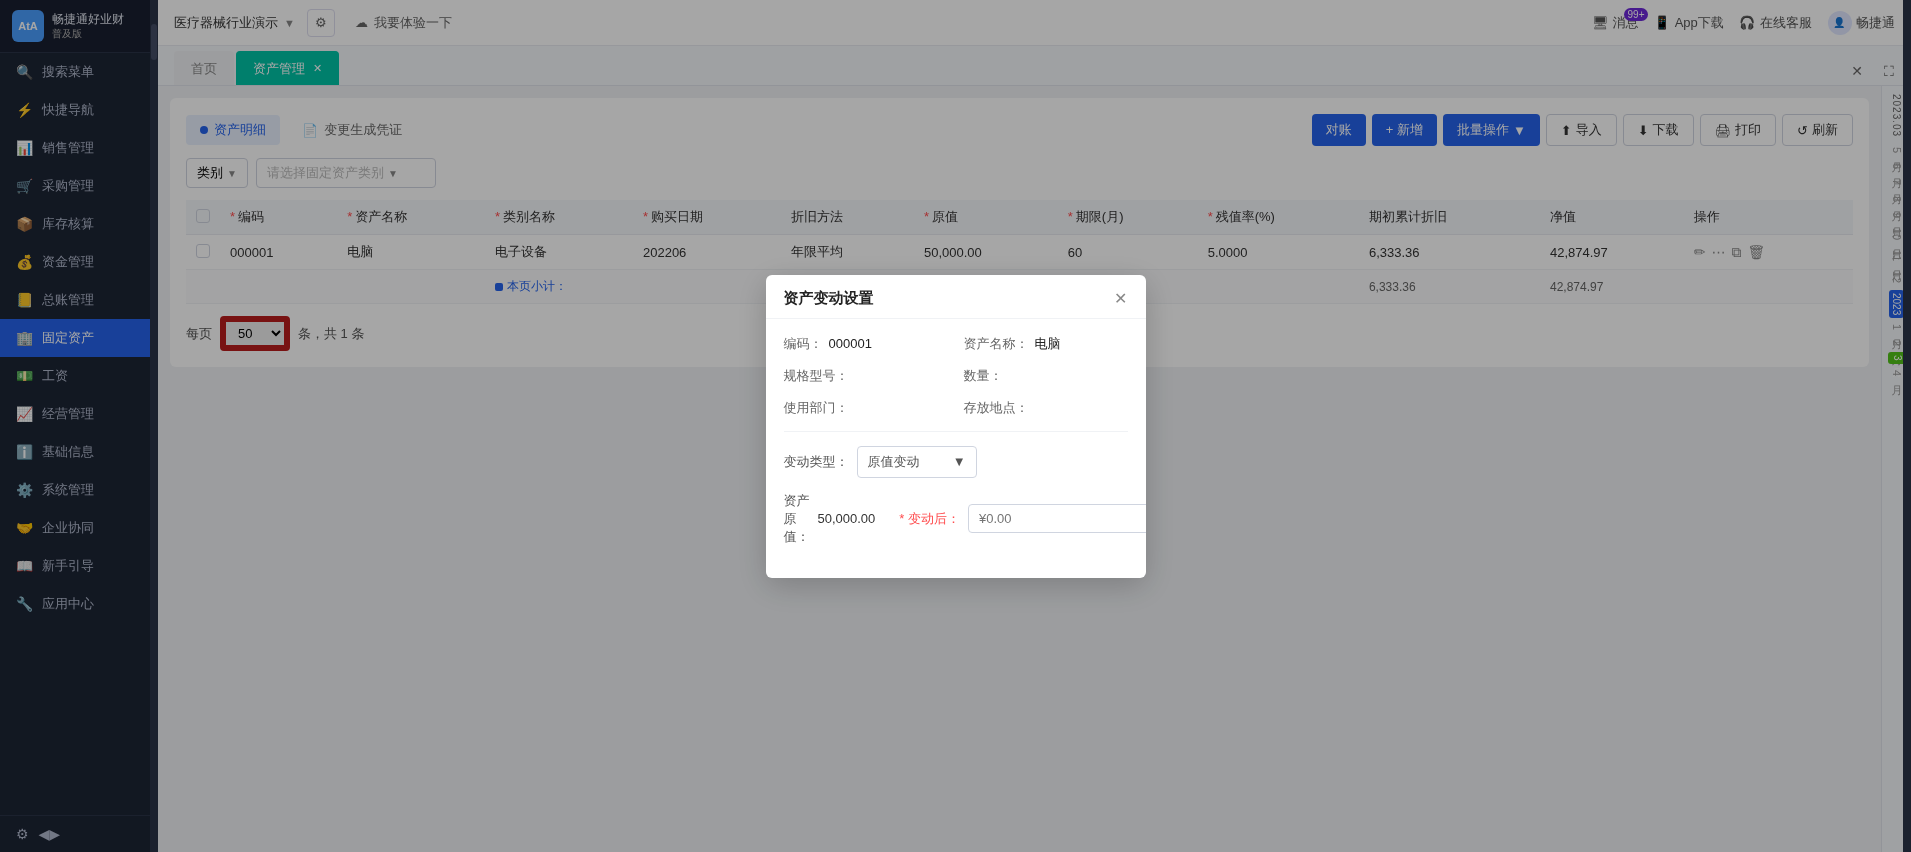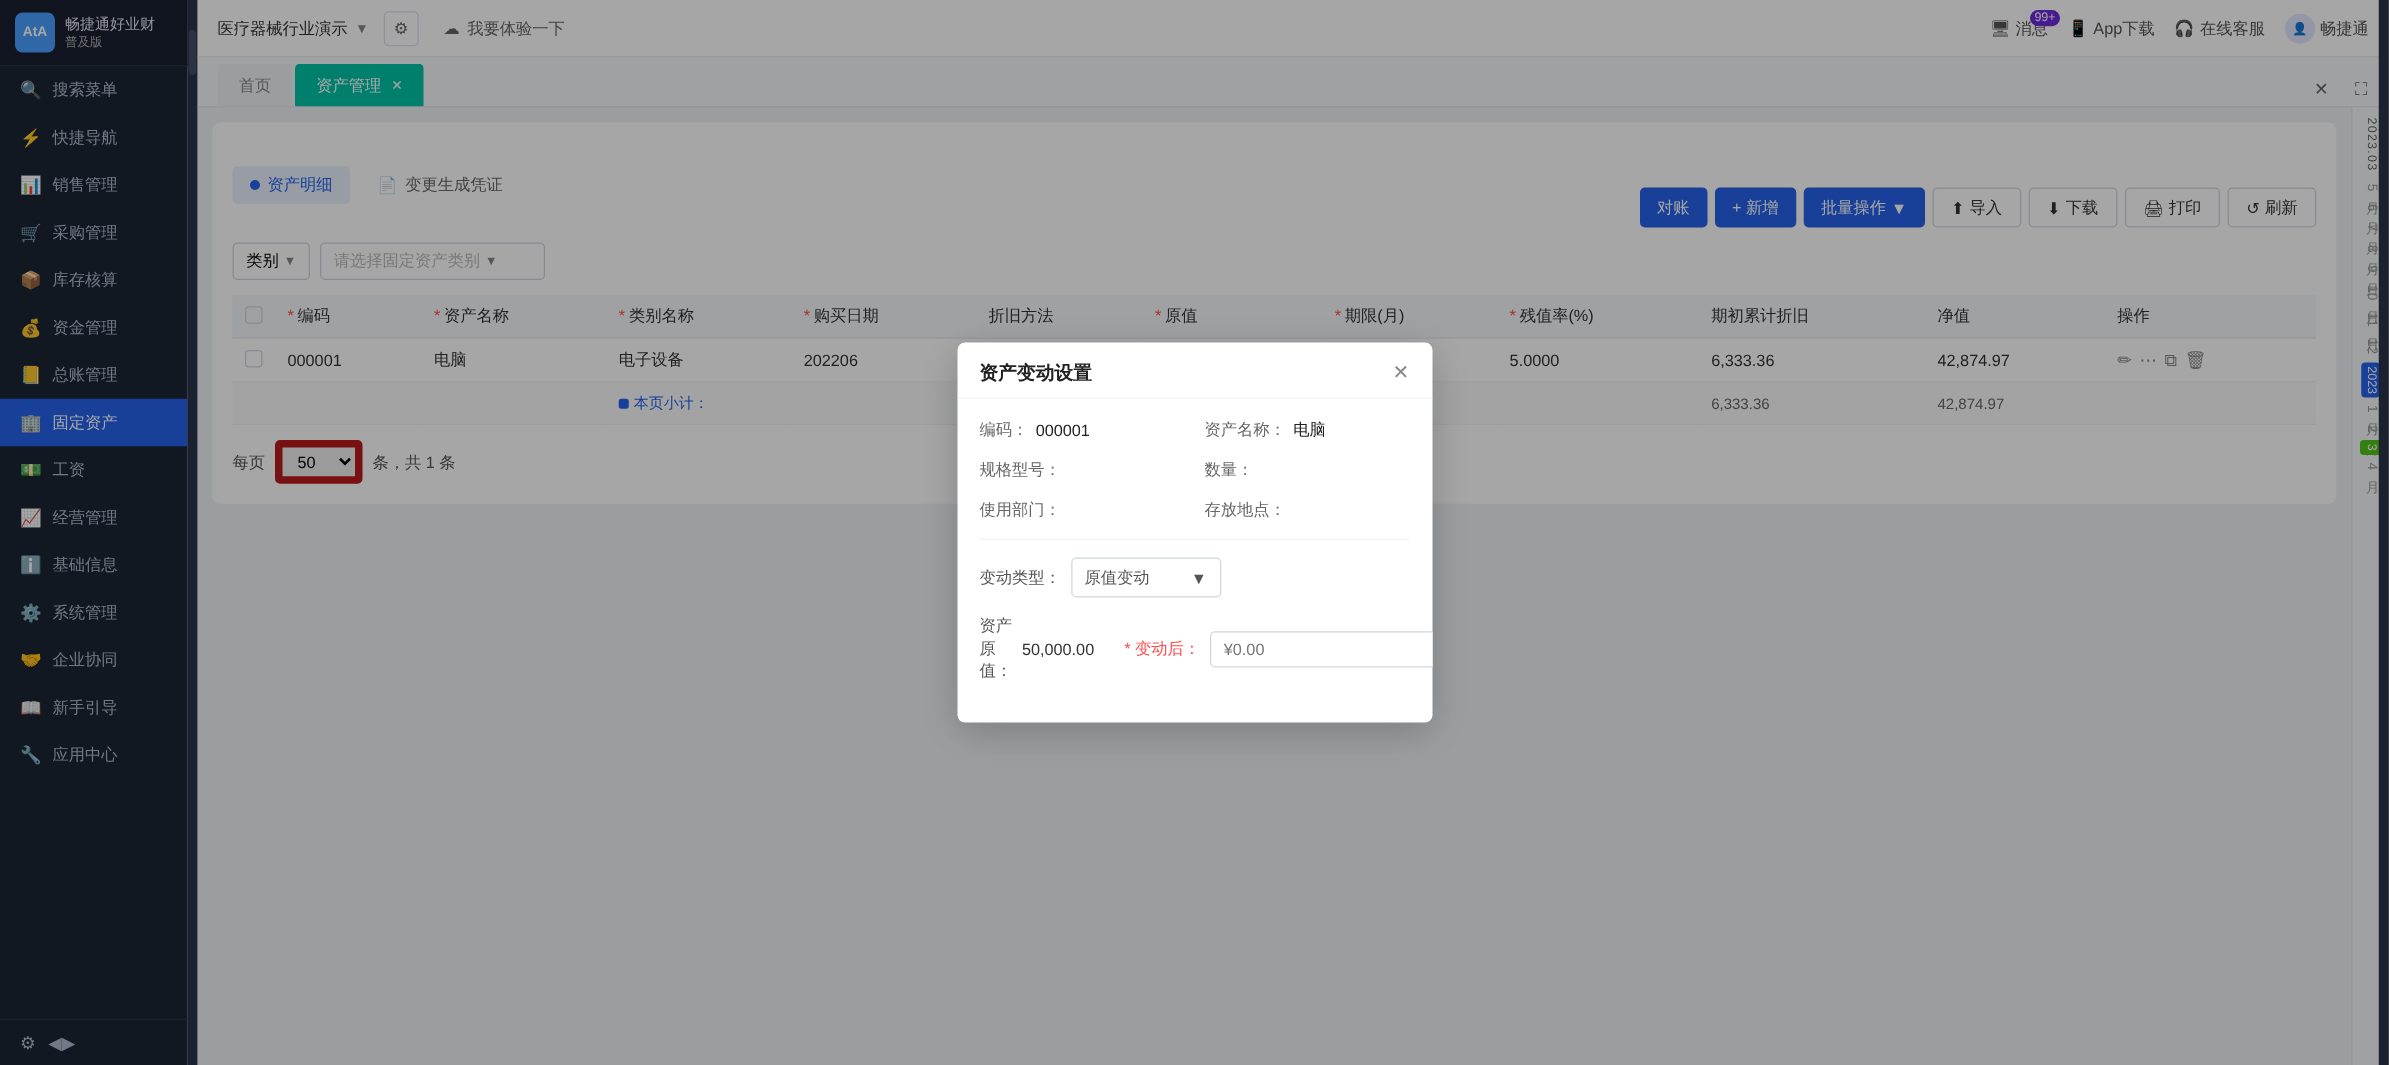--- a/index.html
+++ b/index.html
@@ -49,21 +49,21 @@
 
     
     .page-card { background: #fff; border-radius: 6px; padding: 16px; }
 
     
     .toolbar { display: flex; align-items: center; gap: 8px; margin-bottom: 12px; }
     .toolbar-tab { display: flex; align-items: center; gap: 6px; padding: 6px 14px; border-radius: 4px; cursor: pointer; font-size: 13px; }
     .toolbar-tab.active { background: #e8f0fe; color: #2563eb; }
     .toolbar-tab.inactive { color: #666; }
     .toolbar-tab-dot { width: 8px; height: 8px; border-radius: 50%; background: #2563eb; }
-    .toolbar-right { margin-left: auto; display: flex; gap: 6px; margin-top: 36px; }
+    .toolbar-right { margin-left: auto; display: flex; gap: 6px; }
     .btn { padding: 6px 14px; border-radius: 4px; font-size: 13px; cursor: pointer; border: none; display: flex; align-items: center; gap: 4px; }
     .btn-blue { background: #2563eb; color: white; }
     .btn-outline { background: white; color: #333; border: 1px solid #d0d5e0; }
 
     
     .filter-row { display: flex; align-items: center; gap: 8px; margin-bottom: 12px; }
     .filter-select { border: 1px solid #d0d5e0; border-radius: 4px; padding: 5px 10px; font-size: 13px; display: flex; align-items: center; gap: 4px; cursor: pointer; background: white; }
     .filter-select-arrow { color: #888; font-size: 10px; }
 
     

